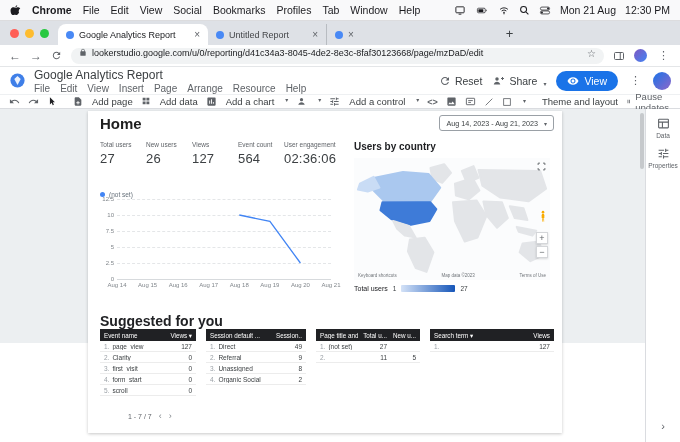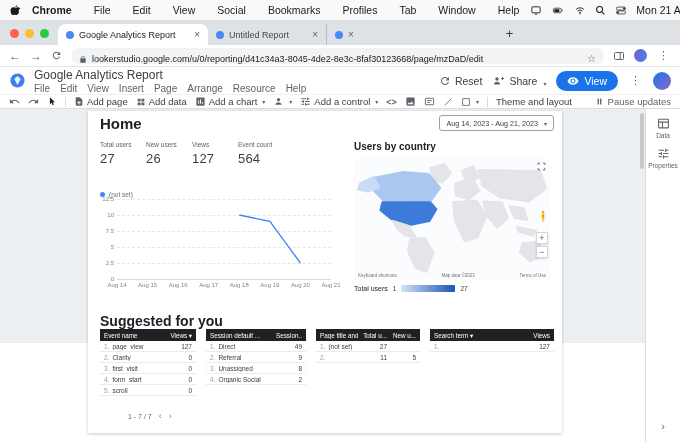--- a/index.html
+++ b/index.html
@@ -7,21 +7,21 @@
   body{position:relative;font-family:"Liberation Sans","DejaVu Sans",sans-serif;background:#fff;color:#202124}
   .ic{display:inline-flex;align-items:center;justify-content:center}
   .caret{font-size:6px;color:#5f6368;margin-left:2px}
   .kebab{color:#5f6368;font-size:11px;padding:0 2px}
   .avatar{border-radius:50%;display:inline-block}
   .av-sm{width:13px;height:13px;background:linear-gradient(135deg,#7e57c2,#4285f4)}
   .av-md{width:18px;height:18px;background:linear-gradient(135deg,#1a73e8,#8e67c9)}
 
   
   .macbar{position:absolute;left:0;top:0;width:680px;height:21px;background:#f9f9fa;border-bottom:1px solid #dcdcde;display:flex;align-items:center;padding:0 10px;gap:11px;font-size:10.5px;color:#1b1b1f}
-  .macmenus{display:flex;gap:22px}
+  .macmenus{display:flex;gap:11px}
   .macitem.app{font-weight:700}
   .mac-right{margin-left:auto;display:flex;align-items:center;gap:9px}
   .mac-right svg{display:block}
   .clock{white-space:nowrap}
 
   
   .tabstrip{position:absolute;top:21px;left:0;width:680px;height:24px;background:#dee1e6;display:flex;align-items:flex-end}
   .lights{position:absolute;left:10px;top:8px;display:flex;gap:6px}
   .light{width:9px;height:9px;border-radius:50%}
   .light.red{background:#ff5f57}.light.yellow{background:#febc2e}.light.green{background:#28c840}
@@ -33,38 +33,38 @@
   .fav{width:8px;height:8px;border-radius:50%;background:#4989f5;flex:none}
   .tab .t{white-space:nowrap;overflow:hidden;text-overflow:ellipsis;flex:1}
   .tab .x{color:#5f6368;font-size:10px;flex:none}
   .w150{width:150px}.w118{width:118px}.w168{width:168px}
   .newtab{width:17px;height:17px;margin:0 0 3px 7px;color:#3c4043;font-size:13px;display:flex;align-items:center;justify-content:center}
 
   
   .chromebar{position:absolute;top:45px;left:0;width:680px;height:22px;background:#fff;border-bottom:1px solid #e4e6e8;display:flex;align-items:center;padding:0 9px;gap:9px}
   .navic{color:#5f6368;font-size:12px;line-height:1}
   .navic svg{display:block}
-  .omnibox{flex:1;height:16px;background:#f1f3f4;border-radius:8px;display:flex;align-items:flex-end;padding:0 8px;gap:5px;font-size:9px;color:#202124;min-width:0}
+  .omnibox{flex:1;height:16px;background:#f1f3f4;border-radius:8px;display:flex;align-items:flex-start;padding:0 8px;gap:5px;font-size:9px;color:#202124;min-width:0}
   .omnibox .url{white-space:nowrap;overflow:hidden;flex:1}
   .star{color:#5f6368;font-size:10px;flex:none}
 
   
   .lsheader{position:absolute;top:67px;left:0;width:680px;height:27px;background:#fff;display:flex;align-items:center;padding:0 9px;gap:8px}
   .lslogo svg{display:block}
   .ls-col{display:flex;flex-direction:column;gap:1px;min-width:0}
   .ls-title{font-size:12px;color:#3c4043}
   .ls-menus{display:flex;gap:10px;font-size:10px;color:#5f6368}
   .ls-actions{margin-left:auto;display:flex;align-items:center;gap:10px}
   .act{display:flex;align-items:flex-end;gap:4px;font-size:10.5px;color:#3c4043}
   .act svg{display:block}
   .btn-view{background:var(--accent-blue,#1a73e8);color:#fff;border-radius:11px;height:20px;padding:0 11px;display:flex;align-items:center;gap:5px;font-size:10.5px}
 
   
   .lstoolbar{position:absolute;top:94px;left:0;width:680px;height:15px;background:#fff;border-top:1px solid #eef0f2;border-bottom:1px solid #dadce0;display:flex;align-items:center;padding:0 9px;gap:8px;font-size:9.5px;color:#3c4043}
-  .tbi{display:flex;align-items:center;gap:3px;white-space:nowrap}
+  .tbi{display:flex;gap:9px;white-space:nowrap}
   .tbi svg{display:block}
   .sep{width:1px;height:10px;background:#dadce0}
   .pause{margin-left:auto;display:flex;align-items:center;gap:4px;color:#5f6368}
 
   
   .canvas{position:absolute;top:109px;left:0;width:645px;height:234px;background:#eceff1}
   .vscroll{position:absolute;right:1px;top:4px;width:4px;height:56px;border-radius:2px;background:#c6c9cc}
   .page{position:absolute;left:88px;top:2px;width:474px;height:322px;background:#fff;box-shadow:0 1px 3px rgba(0,0,0,.22)}
   .home-title{position:absolute;left:12px;top:4px;font-size:15px;font-weight:700;color:#1f1f1f}
   .datectl{position:absolute;right:8px;top:4px;height:16px;border:1px solid #9aa0a6;border-radius:3px;display:flex;align-items:center;gap:4px;padding:0 6px;font-size:7.2px;color:#3c4043;background:#fff}
@@ -388,20 +388,24 @@
           <div class="sc-label">New users</div>
           <div class="sc-value">26</div>
         </div>
         <div class="scard sc2">
           <div class="sc-label">Views</div>
           <div class="sc-value">127</div>
         </div>
         <div class="scard sc3">
           <div class="sc-label">Event count</div>
           <div class="sc-value">564</div>
+        </div>
+        <div class="scard sc4">
+          <div class="sc-label">User engagement</div>
+          <div class="sc-value">02:36:06</div>
         </div>
       </div>
 
     <div class="timeseries">
       <div class="legend">
         <span class="dot"></span>
         <span>(not set)</span>
       </div>
       <div class="plotwrap">
           <div class="gl zero" style="top: 80px;"></div>

